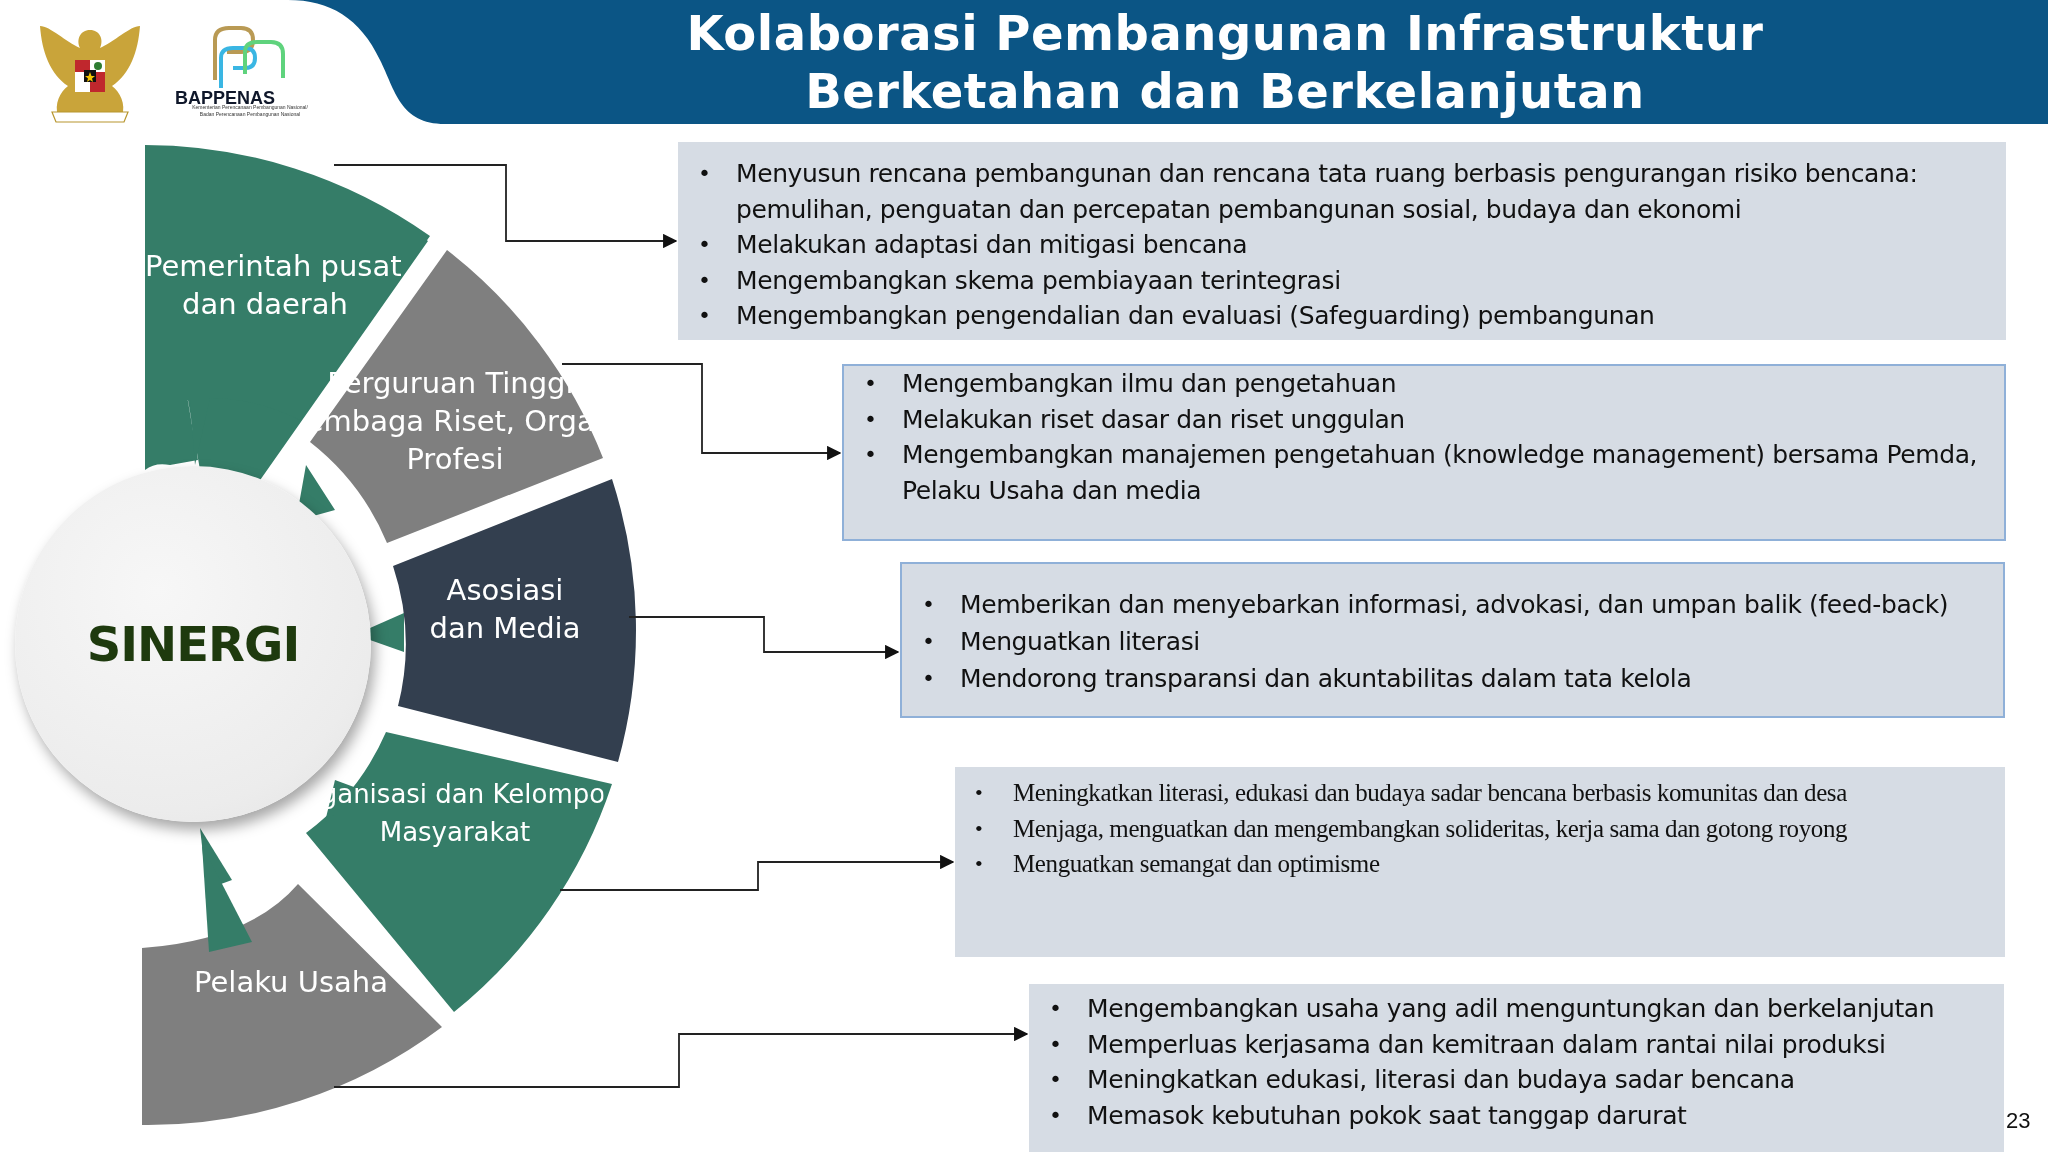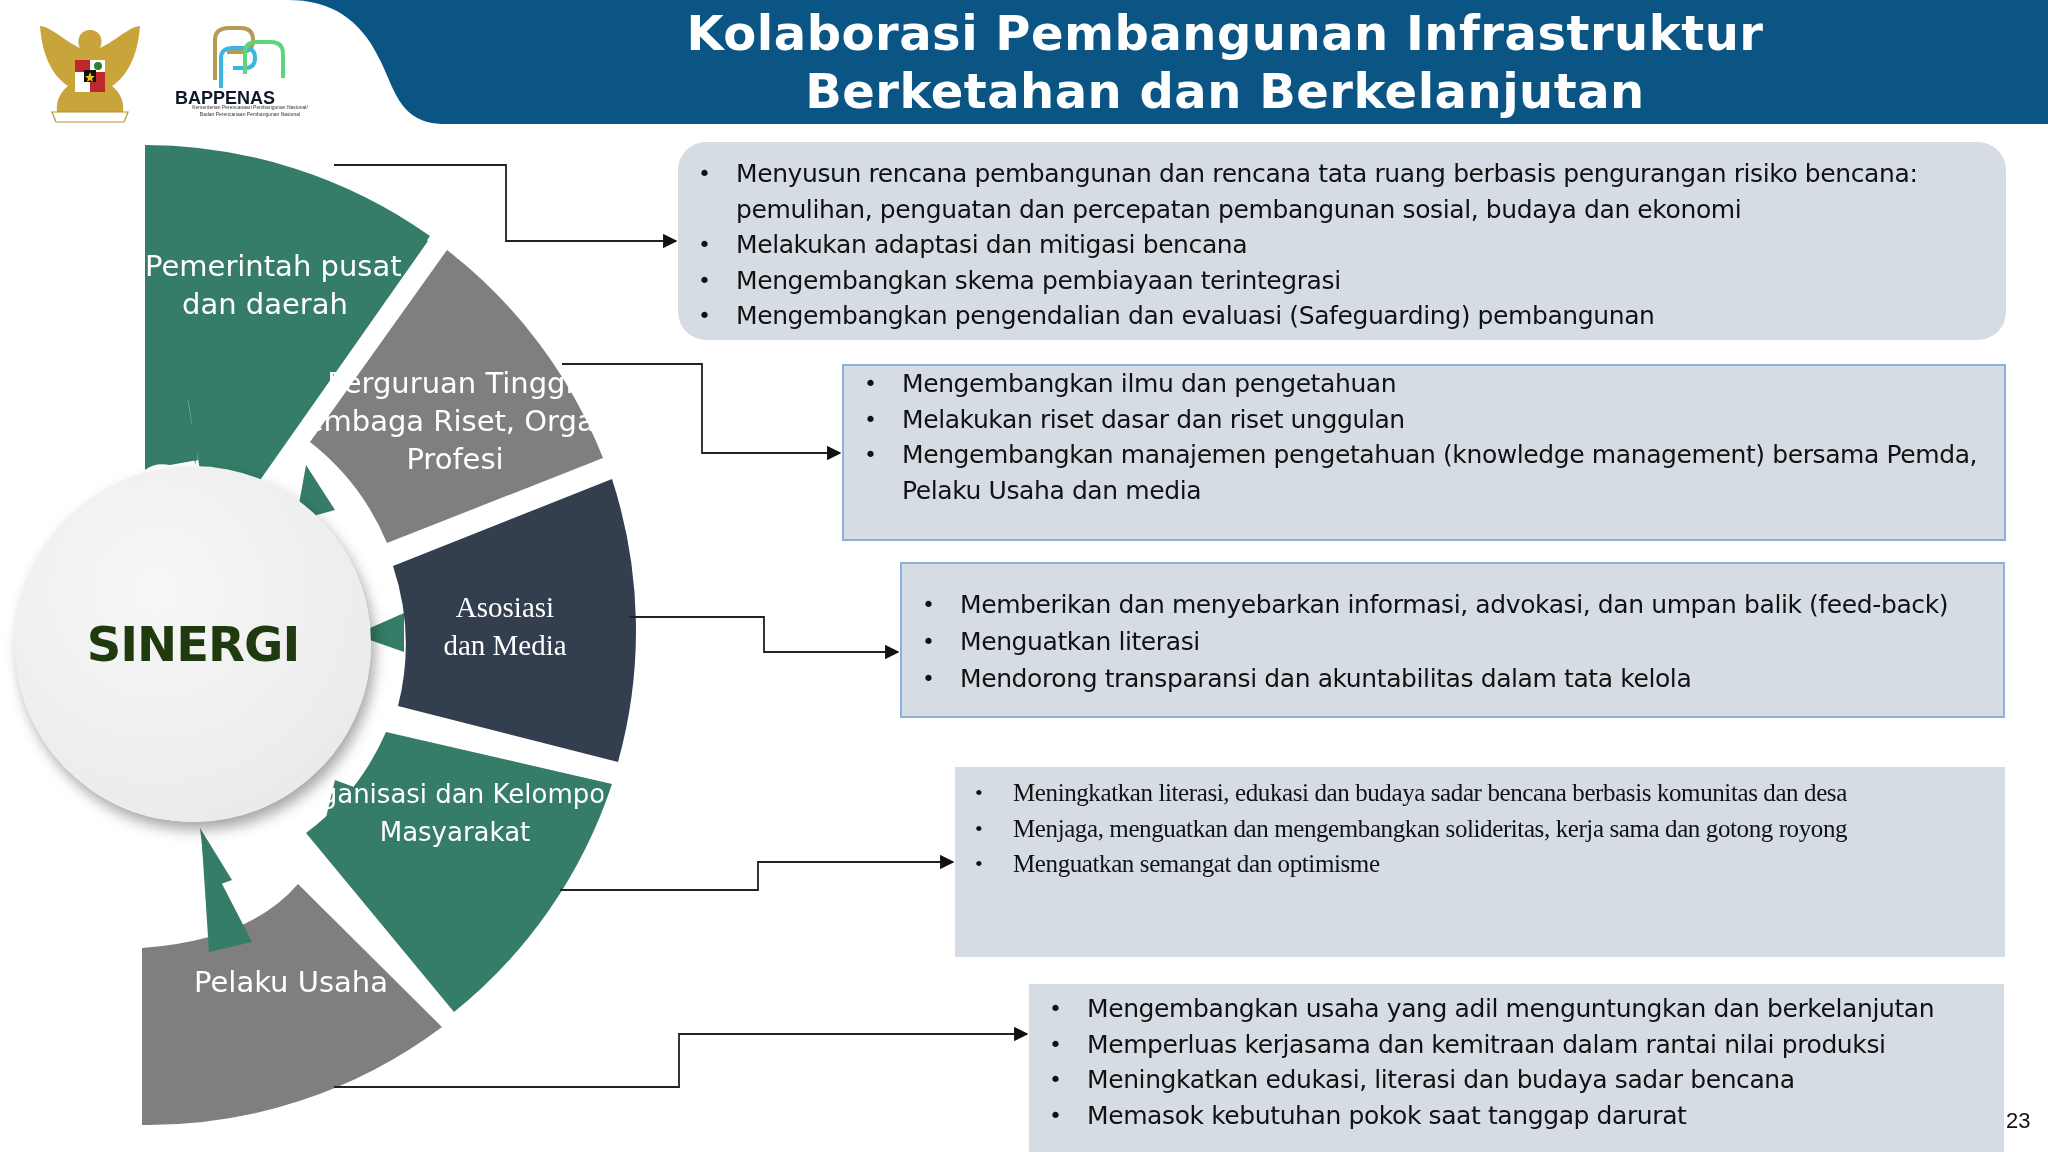--- a/index.html
+++ b/index.html
@@ -92,37 +92,37 @@
 
 <div class="seg-label" style="left:145px; top:247px; width:240px;">
   <div>Pemerintah pusat</div>
   <div>dan daerah</div>
 </div>
 <div class="seg-label" style="left:290px; top:364px; width:330px; clip-path: polygon(12% 0, 92% 0, 92% 100%, 5% 100%);">
   <div>Perguruan Tinggi,</div>
   <div>Lembaga Riset, Organisasi</div>
   <div>Profesi</div>
 </div>
-<div class="seg-label" style="left:405px; top:588px; width:200px;font-family:Liberation Serif, serif;">
+<div class="seg-label" style="left:405px; top:571px; width:200px;">
   <div>Asosiasi</div>
   <div>dan Media</div>
 </div>
 <div class="seg-label" style="left:290px; top:775px; width:330px; font-size:26px; clip-path: polygon(8% 0, 95% 0, 95% 100%, 8% 100%);">
   <div>Organisasi dan Kelompok</div>
   <div>Masyarakat</div>
 </div>
 <div class="seg-label" style="left:176px; top:963px; width:230px;">
   <div>Pelaku Usaha</div>
 </div>
 
 <div class="sinergi-circle">
   <span class="sinergi-text">SINERGI</span>
 </div>
 
-<div class="box" style="left:678px; top:142px; width:1328px; height:198px; padding-top:14px;border-radius:28px;">
+<div class="box" style="left:678px; top:142px; width:1328px; height:198px; padding-top:14px;">
   <ul>
     <li>Menyusun rencana pembangunan dan rencana tata ruang berbasis pengurangan risiko bencana: pemulihan, penguatan dan percepatan pembangunan sosial, budaya dan ekonomi</li>
     <li>Melakukan adaptasi dan mitigasi bencana</li>
     <li>Mengembangkan skema pembiayaan terintegrasi</li>
     <li>Mengembangkan pengendalian dan evaluasi (Safeguarding) pembangunan</li>
   </ul>
 </div>
 <div class="box bordered" style="left:842px; top:364px; width:1164px; height:177px; padding-top:0px;">
   <ul>
     <li>Mengembangkan ilmu dan pengetahuan</li>

